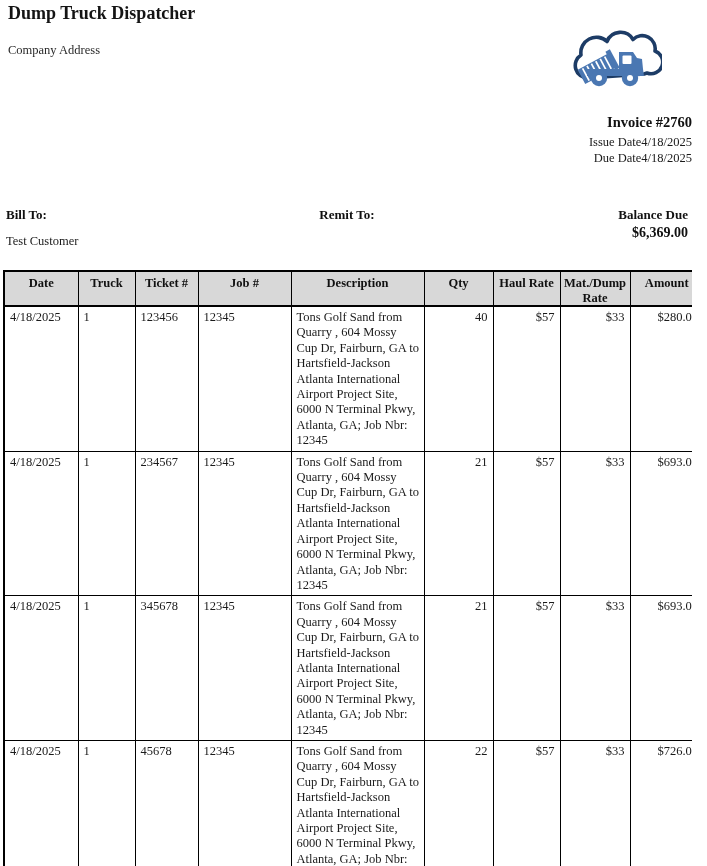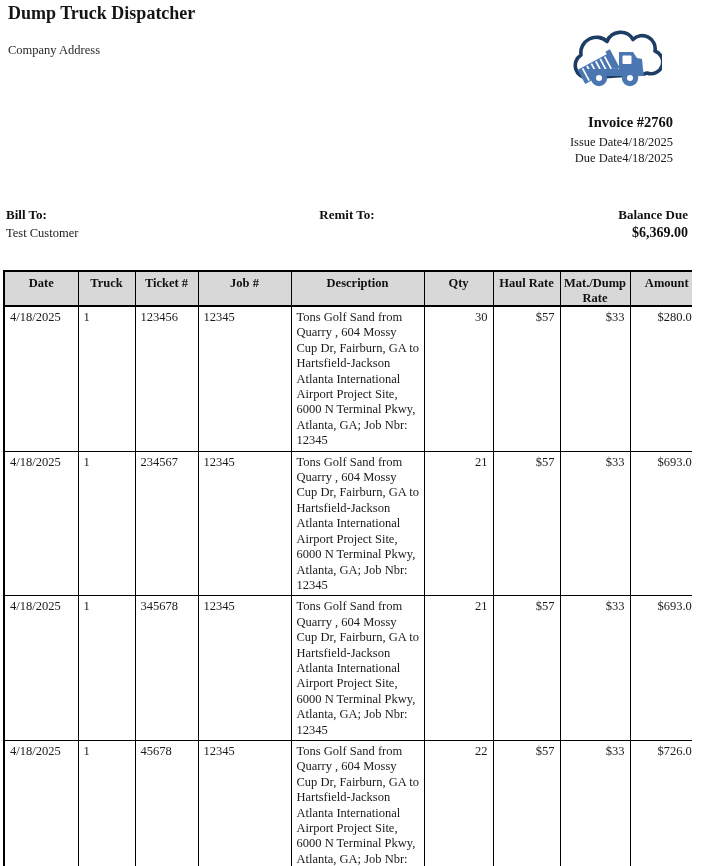--- a/index.html
+++ b/index.html
@@ -19,37 +19,37 @@
   }
   .company-address {
     position: absolute; left: 8px; top: 43px;
     font-size: 12.5px; color: #2a2a2a;
   }
   .logo {
     position: absolute; left: 566px; top: 20px;
     width: 96px; height: 74px;
   }
   .invoice-meta {
-    position: absolute; left: 494px; right: 19px; top: 114px;
+    position: absolute; left: 494px; right: 0; top: 114px;
   }
   .invoice-number {
     text-align: right; font-weight: bold; font-size: 14.5px;
     margin-bottom: 3px; color: #111;
   }
   .meta-row {
     display: flex; justify-content: flex-end;
     font-size: 12.5px; line-height: 16px; color: #1a1a1a;
   }
   .parties {
     position: absolute; left: 6px; right: 4px; top: 207px;
     display: flex;
   }
   .party { flex: 1; }
   .party-label { font-weight: bold; font-size: 13px; color: #111; }
-  .party-value { font-size: 12.5px; margin-top: 3px; color: #1a1a1a; }
+  .party-value { font-size: 12.5px; margin-top: 11px; color: #1a1a1a; }
   .party-center { text-align: center; }
   .party-right { text-align: right; }
   .balance-amount { font-weight: bold; font-size: 14px; margin-top: 2px; }
   .invoice-table {
     position: absolute; left: 3px; top: 270px;
     width: 700px;
     border-collapse: collapse;
     table-layout: fixed;
     border: 2px solid #000;
   }
@@ -170,21 +170,21 @@
           <th>Amount</th>
         </tr>
     </thead>
     <tbody>
         <tr>
           <td>4/18/2025</td>
           <td>1</td>
           <td>123456</td>
           <td>12345</td>
           <td>Tons Golf Sand from Quarry , 604 Mossy Cup Dr, Fairburn, GA to Hartsfield-Jackson Atlanta International Airport Project Site, 6000 N Terminal Pkwy, Atlanta, GA; Job Nbr: 12345</td>
-          <td>30</td>
+          <td>40</td>
           <td>$57</td>
           <td>$33</td>
           <td>$280.00</td>
         </tr>
         <tr>
           <td>4/18/2025</td>
           <td>1</td>
           <td>234567</td>
           <td>12345</td>
           <td>Tons Golf Sand from Quarry , 604 Mossy Cup Dr, Fairburn, GA to Hartsfield-Jackson Atlanta International Airport Project Site, 6000 N Terminal Pkwy, Atlanta, GA; Job Nbr: 12345</td>

